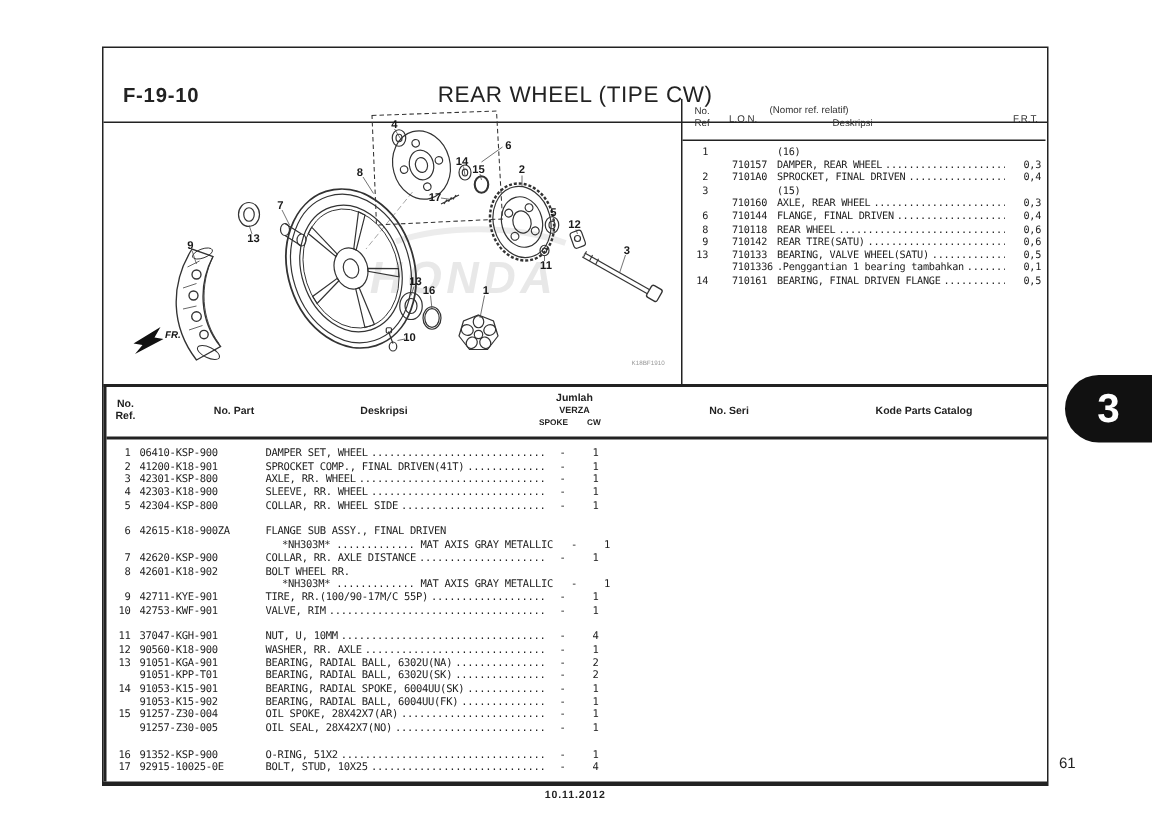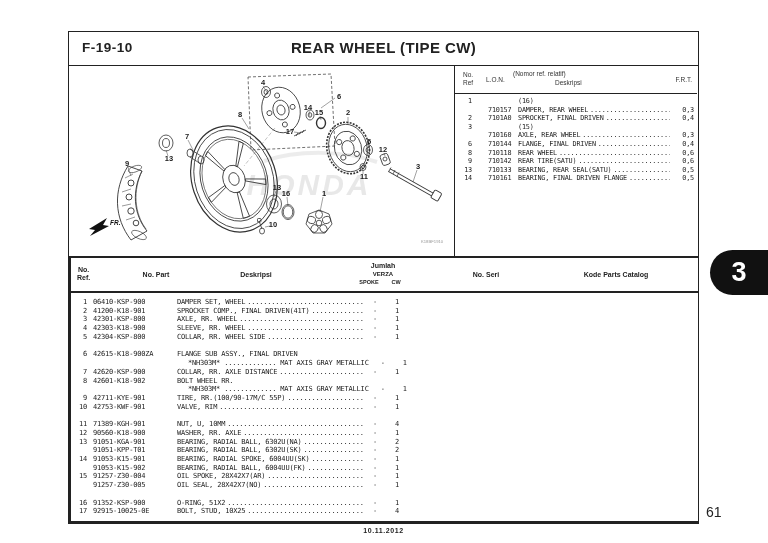--- a/index.html
+++ b/index.html
@@ -1,23 +1,23 @@
 <!DOCTYPE html>
 <html><head>
 <meta charset="utf-8">
 <style>
   html,body{margin:0;padding:0;}
   body{width:768px;height:543px;position:relative;background:#fff;overflow:hidden;
        font-family:"Liberation Sans",sans-serif;color:#222;}
   .page{position:absolute;left:68px;top:31px;width:631px;height:493px;box-sizing:border-box;
         border:1.6px solid #222;border-bottom-width:3px;background:#fff;}
   
-  .title-bar{position:absolute;left:0;top:0;right:0;height:33px;border-bottom:1.6px solid #222;}
+  .title-bar{position:absolute;left:0;top:16px;right:0;height:33px;border-bottom:1.6px solid #222;}
   .code{position:absolute;left:13px;top:8px;font-size:13.5px;font-weight:bold;letter-spacing:.5px;}
-  .title{position:absolute;left:0;right:0;top:7px;text-align:center;font-size:15px;font-weight:bold;letter-spacing:.4px;}
+  .title{position:absolute;left:0;right:0;top:7px;text-align:center;font-size:15px;font-weight:normal;letter-spacing:.4px;}
   
   .diagram{position:absolute;left:0;top:34px;width:386px;height:190px;}
   .diagram svg{position:absolute;left:0;top:0;}
   .callout{position:absolute;transform:translate(-50%,-50%);font-size:7.5px;font-weight:600;color:#1a1a1a;line-height:1;}
   
   .ref-table{position:absolute;left:385px;top:34px;width:243px;height:190px;border-left:1.4px solid #222;box-sizing:border-box;}
   .rt-header{position:relative;height:27px;border-bottom:1px solid #222;font-size:6.5px;color:#333;}
   .rt-h-no{position:absolute;left:8px;top:5px;line-height:8px;}
   .rt-h-lon{position:absolute;left:31px;top:10px;}
   .rt-h-rel{position:absolute;left:58px;top:4px;}
@@ -49,21 +49,21 @@
   .pt-ref{width:12px;text-align:right;padding-left:4px;flex:none;}
   .pt-part{width:84px;margin-left:6px;flex:none;}
   .pt-desc{white-space:nowrap;flex:none;text-align:center;}
   .pt-desc.indent{padding-left:11px;}
   .pt-lead{flex:1;overflow:hidden;white-space:nowrap;margin:0 2px;}
   .pt-lead.dots::after{content:"..................................................................";}
   .pt-spoke{width:20px;text-align:center;flex:none;}
   .pt-cw{width:24px;text-align:center;flex:none;}
   
   .date{position:absolute;left:68px;width:631px;top:527px;text-align:center;font-size:7px;font-weight:bold;letter-spacing:.6px;}
-  .pageno{position:absolute;left:706px;top:504px;font-size:14px;color:#222;}
+  .pageno{position:absolute;left:706px;top:504px;font-size:10px;color:#222;}
   .tab{position:absolute;left:710px;top:250px;width:58px;height:45px;background:#111;color:#fff;
        border-radius:23px 0 0 23px;display:flex;align-items:center;justify-content:center;
        font-size:27px;font-weight:bold;}
 </style>
 </head>
 <body>
 
 <div class="page">
 
   <div class="title-bar">
@@ -295,23 +295,30 @@
         <div class="rt-row">
           <span class="rt-ref">9</span>
           <span class="rt-lon">710142</span>
           <span class="rt-desc">REAR TIRE(SATU)</span>
           <span class="rt-lead dots"></span>
           <span class="rt-frt">0,6</span>
         </div>
         <div class="rt-row">
           <span class="rt-ref">13</span>
           <span class="rt-lon">710133</span>
-          <span class="rt-desc">BEARING, REAR SEAL(SATU)</span>
+          <span class="rt-desc">BEARING, VALVE WHEEL(SATU)</span>
           <span class="rt-lead dots"></span>
           <span class="rt-frt">0,5</span>
+        </div>
+        <div class="rt-row">
+          <span class="rt-ref"></span>
+          <span class="rt-lon">7101336</span>
+          <span class="rt-desc">.Penggantian 1 bearing tambahkan</span>
+          <span class="rt-lead dots"></span>
+          <span class="rt-frt">0,1</span>
         </div>
         <div class="rt-row">
           <span class="rt-ref">14</span>
           <span class="rt-lon">710161</span>
           <span class="rt-desc">BEARING, FINAL DRIVEN FLANGE</span>
           <span class="rt-lead dots"></span>
           <span class="rt-frt">0,5</span>
         </div>
       </div>
   </div>
@@ -423,21 +430,21 @@
         <div class="pt-row">
           <span class="pt-ref">10</span>
           <span class="pt-part">42753-KWF-901</span>
           <span class="pt-desc">VALVE, RIM</span>
           <span class="pt-lead dots"></span>
           <span class="pt-spoke">-</span>
           <span class="pt-cw">1</span>
         </div>
         <div class="pt-row gap">
           <span class="pt-ref">11</span>
-          <span class="pt-part">71389-KGH-901</span>
+          <span class="pt-part">37047-KGH-901</span>
           <span class="pt-desc">NUT, U, 10MM</span>
           <span class="pt-lead dots"></span>
           <span class="pt-spoke">-</span>
           <span class="pt-cw">4</span>
         </div>
         <div class="pt-row">
           <span class="pt-ref">12</span>
           <span class="pt-part">90560-K18-900</span>
           <span class="pt-desc">WASHER, RR. AXLE</span>
           <span class="pt-lead dots"></span>

